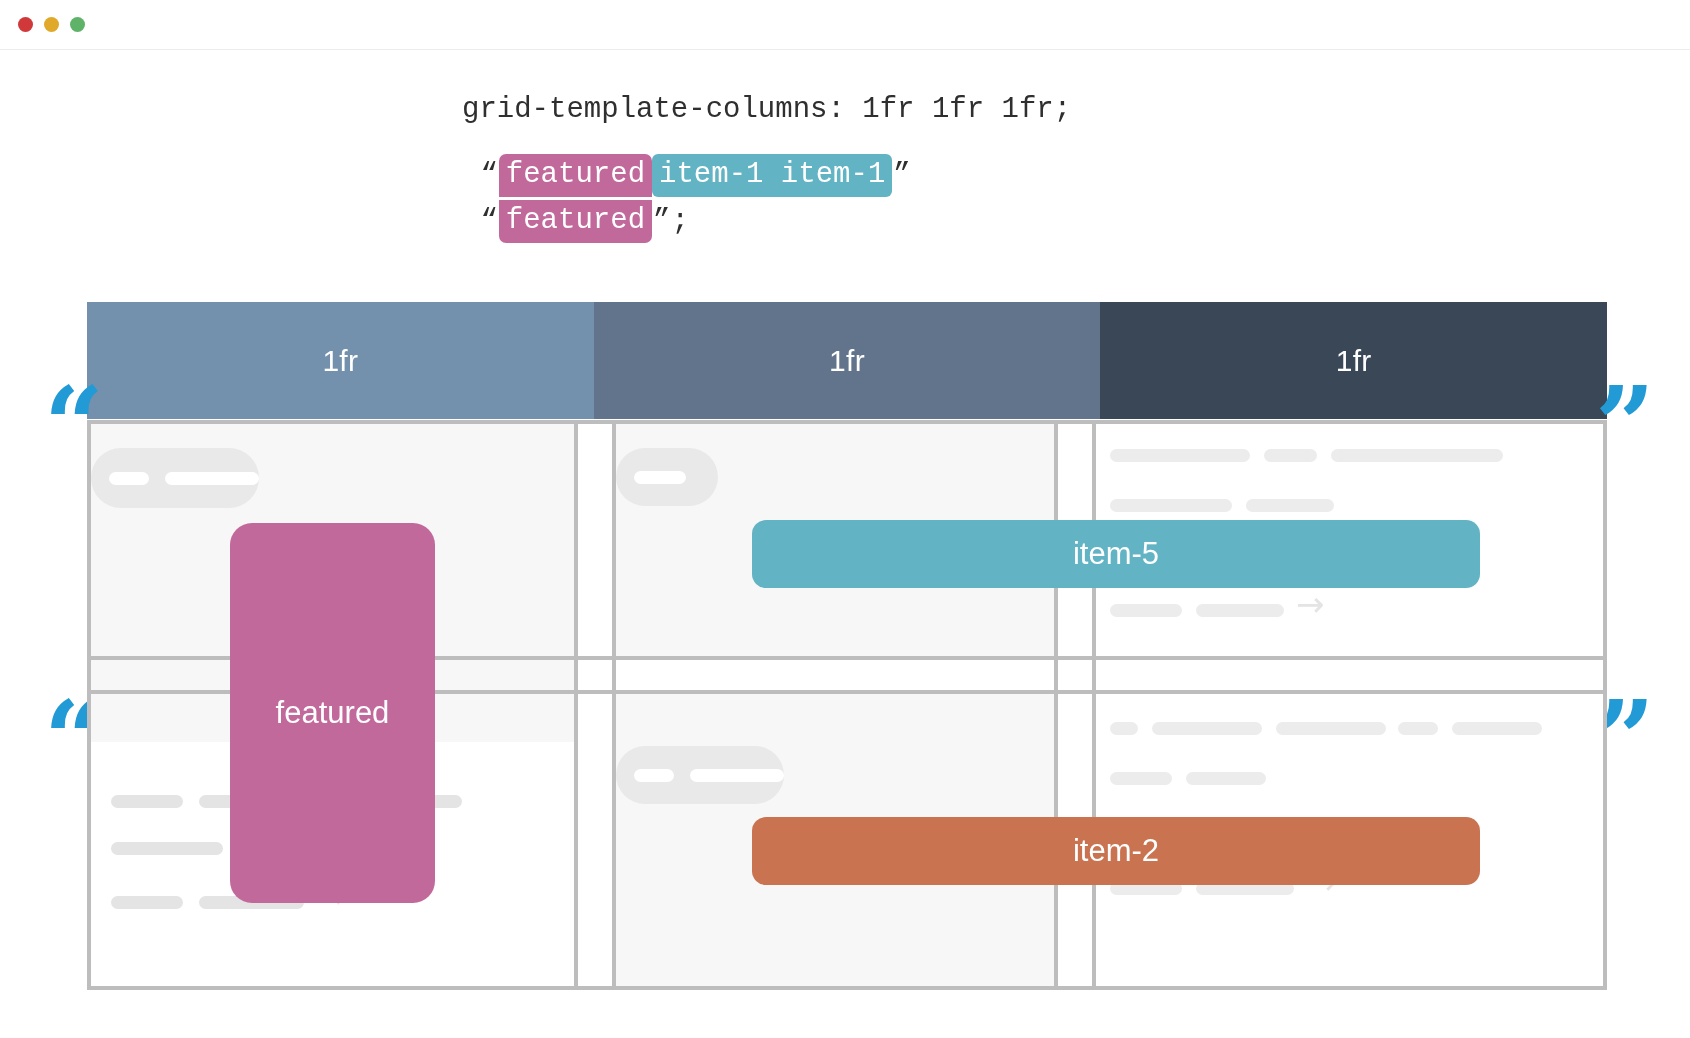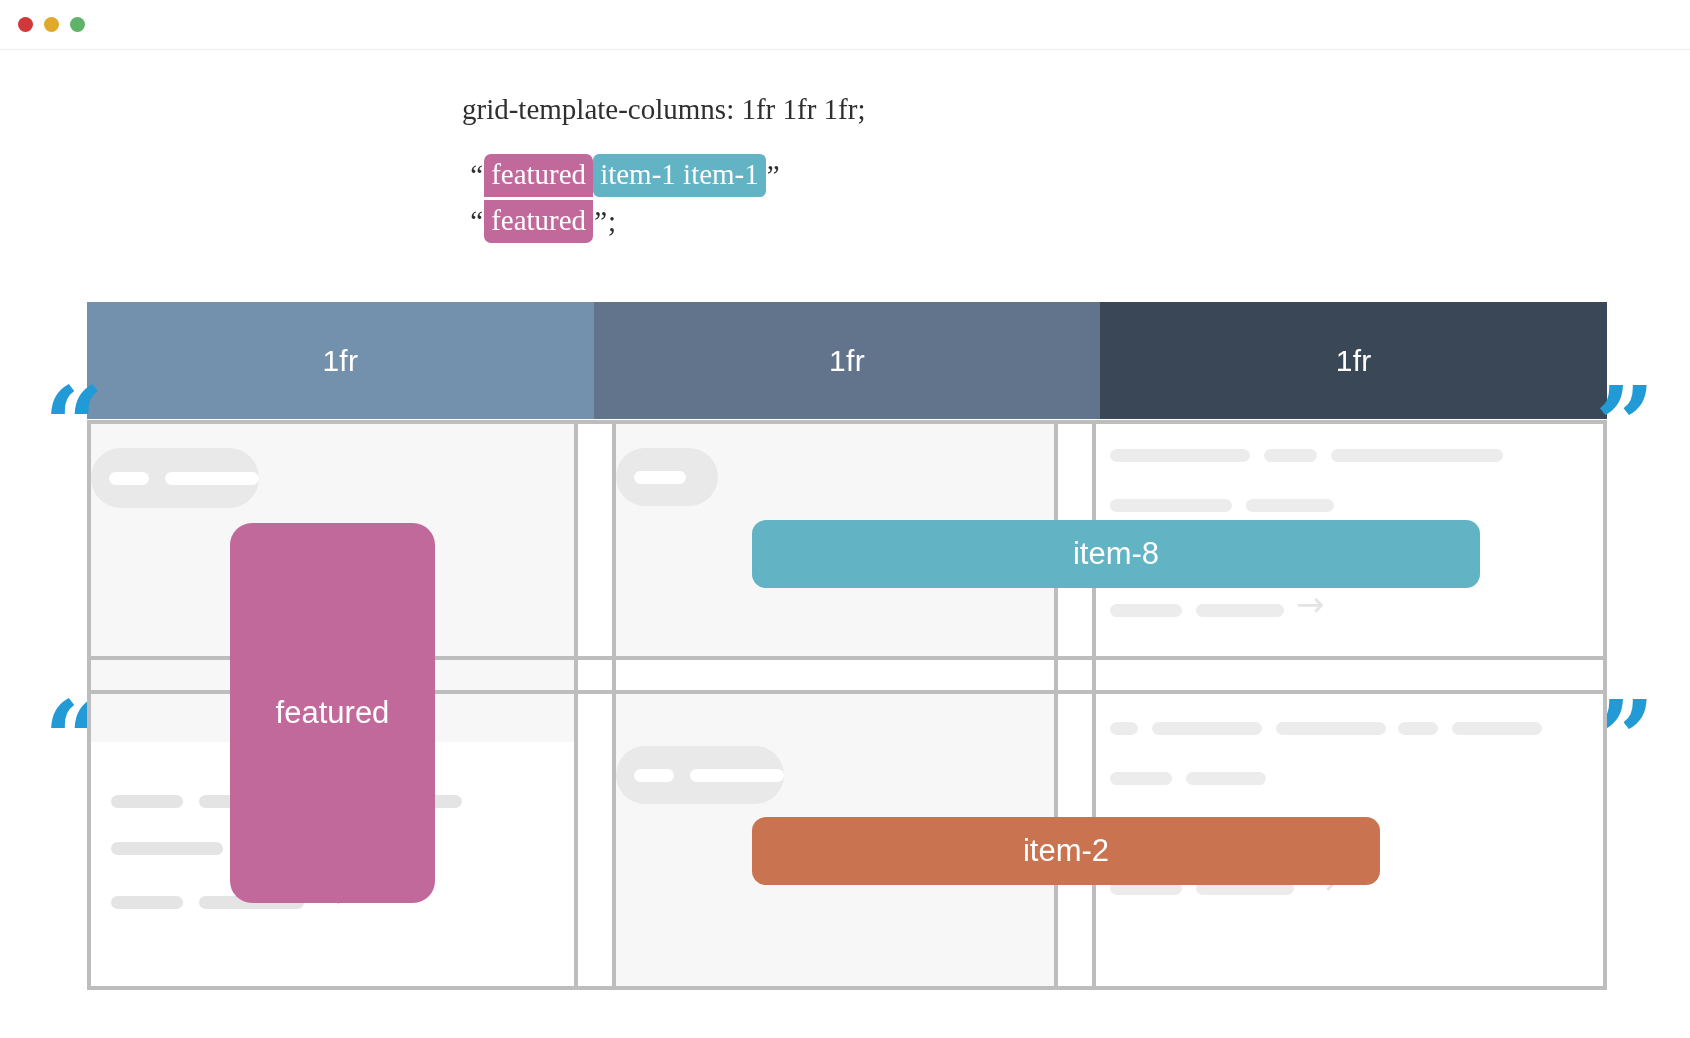--- a/index.html
+++ b/index.html
@@ -32,21 +32,21 @@
     display: flex;
     gap: 11px;
   }
   .dot { width: 15px; height: 15px; border-radius: 50%; }
   .dot.red    { background: #d0383a; }
   .dot.yellow { background: #e0a92a; }
   .dot.green  { background: #5eb369; }
 
   
   .code {
-    font-family: Liberation Serif, serif;
+    font-family: Liberation Mono, monospace;
     font-size: 29px;
     color: #2f2f2f;
     position: absolute;
     left: 462px;
     top: 95px;
     line-height: 1;
     white-space: nowrap;
   }
   .code-line { display: flex; align-items: flex-start; }
   .code-row-1 { margin-bottom: 28px; }
@@ -180,21 +180,21 @@
     font-size: 31px;
   }
   .badge.item1 {
     left: 752px; top: 520px;
     width: 728px; height: 68px;
     background: #62b3c4;
     font-size: 31px;
   }
   .badge.item2 {
     left: 752px; top: 817px;
-    width: 628px; height: 68px;
+    width: 728px; height: 68px;
     background: #c97350;
     font-size: 31px;
   }
 </style>
 </head>
 <body>
 
 <div class="window">
 
   <div class="titlebar">
@@ -324,16 +324,16 @@
 
     <div class="gline v" style="left:0;"></div>
     <div class="gline v" style="left:487px;"></div>
     <div class="gline v" style="left:525px;"></div>
     <div class="gline v" style="left:967px;"></div>
     <div class="gline v" style="left:1005px;"></div>
     <div class="gline v" style="left:1516px;"></div>
   </div>
 
   <div class="badge featured">featured</div>
-  <div class="badge item1">item-8</div>
+  <div class="badge item1">item-5</div>
   <div class="badge item2">item-2</div>
 
 </div>
 
 </body></html>

